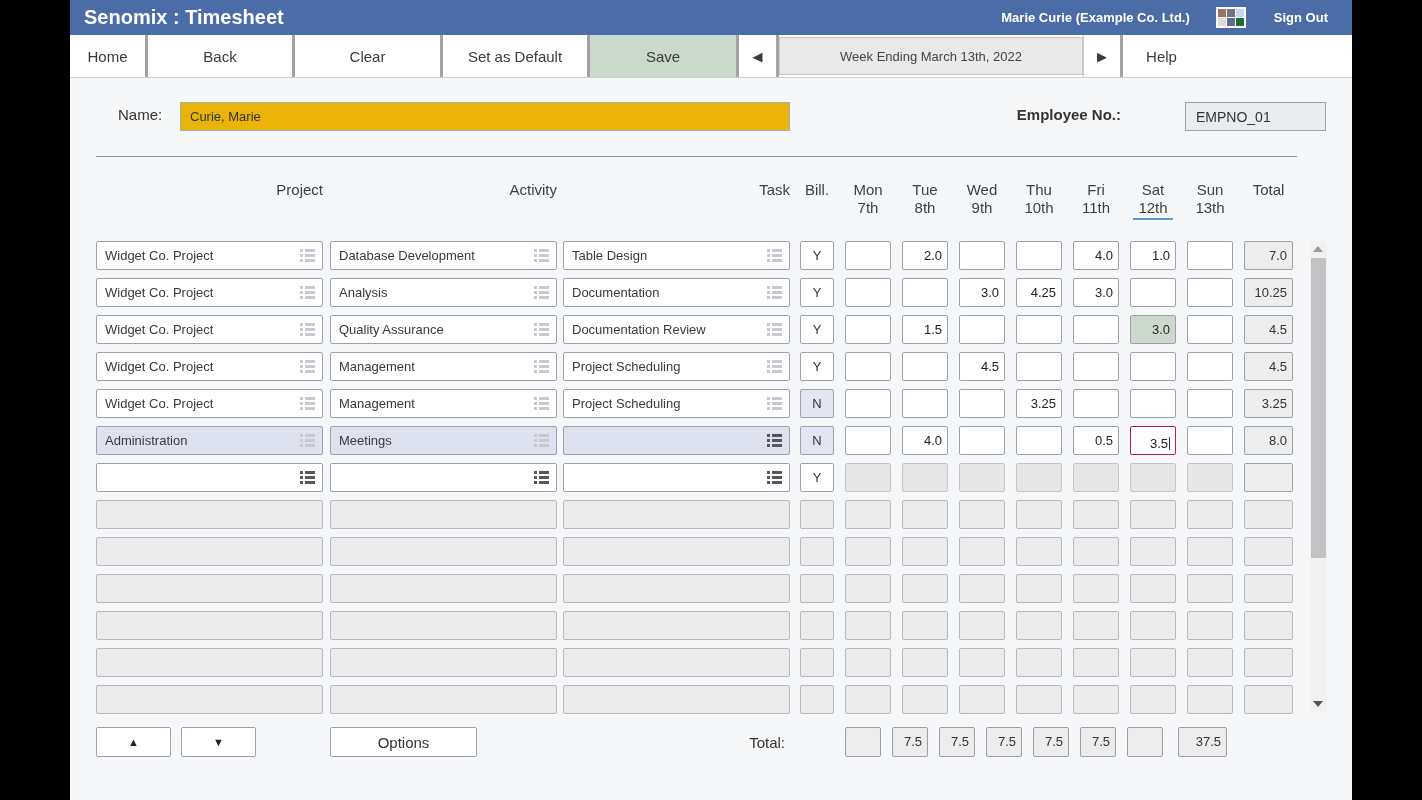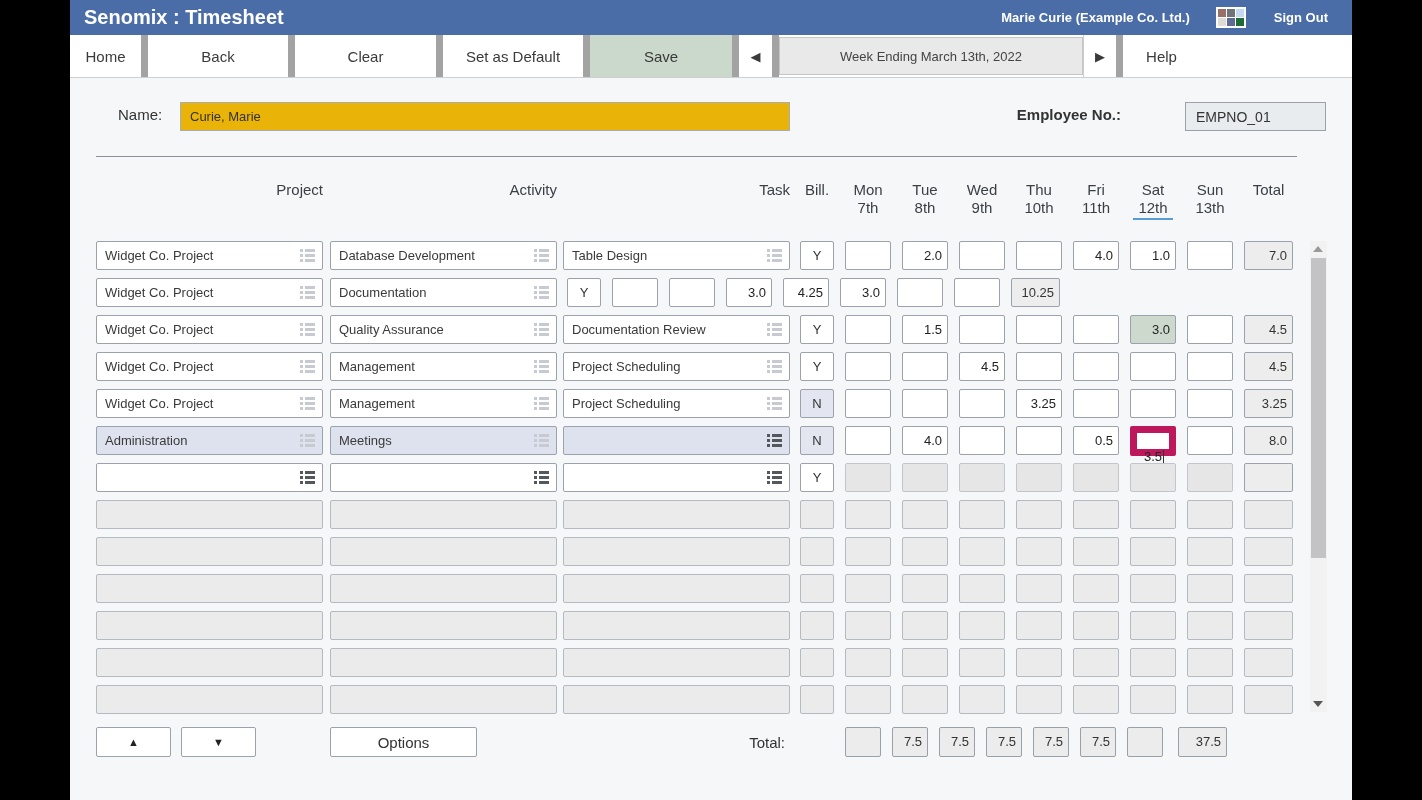--- a/index.html
+++ b/index.html
@@ -9,21 +9,21 @@
   
   .tophdr { display:flex; align-items:center; height:35px; background:#4a6da7; color:#fff; }
   .tophdr .title { padding-left:14px; font-size:20px; font-weight:bold;text-align:center; }
   .tophdr .spacer { flex:1; }
   .tophdr .user { font-size:13px; font-weight:bold; }
   .grid-icon { display:grid; grid-template-columns:repeat(3,8px); grid-template-rows:repeat(2,8px); gap:1px; border:2px solid #fff; background:#fff; margin:0 28px 0 26px; }
   .tophdr .signout { font-size:13px; font-weight:bold; margin-right:24px; cursor:pointer; }
 
   
   .toolbar { display:flex; height:43px; background:#fff; border-bottom:1px solid #cfcfcf; }
-  .tbtn { display:flex; align-items:center; justify-content:center; font-size:15px; color:#3a3a3a; border-right:7px solid #a3a3a3; cursor:pointer; background:#fff; }
+  .tbtn { display:flex; align-items:center; justify-content:center; font-size:15px; color:#3a3a3a; border-right:3px solid #a3a3a3; cursor:pointer; background:#fff; }
   .w-home{width:78px}.w-back{width:147px}.w-clear{width:148px}.w-add{width:152px}.w-setdef{width:147px}
   .w-save{width:149px; background:#cbd8cc;}
   .w-prev{width:40px; font-size:13px;}
   .w-weekwrap{width:305px; padding:2px 0; border-right:1px solid #ccc; display:flex;}
   .weekbox{flex:1; display:flex; align-items:center; justify-content:center; background:#e9e9e9; border:1px solid #c6c6c6; font-size:13px; color:#444; cursor:pointer;}
   .w-next{width:39px; font-size:13px;}
   .w-help{width:77px; border-right:none;}
 
   
   .namesec { position:relative; height:79px; }
@@ -50,21 +50,21 @@
   .cell { height:29px; border:1px solid #9ba2ab; border-radius:2px; background:#fff; }
   .tfield { width:227px; display:flex; align-items:center; padding:0 7px 0 8px; font-size:13px; color:#3a3a3a; }
   .tfield.c1{margin-right:7px}.tfield.c2{margin-right:6px}.tfield.c3{margin-right:10px}
   .tfield .licon { margin-left:auto; color:#c7cad0; display:flex; }
   .tfield .licon.dark { color:#54575c; }
   .tfield.sel { background:#dde2ee; }
   .bill { width:34px; margin-right:11px; text-align:center; font-size:13px; color:#333; padding-top:6px; }
   .bill.n { background:#e3e6f0; }
   .hour { width:46px; margin-right:11px; text-align:right; font-size:13px; color:#222; padding:6px 5px 0 0; }
   .hour.hl { background:#cdd9cd; }
-  .hour.focus { border:7px solid #be185d; padding-top:16px; }
+  .hour.focus { border:1px solid #be185d; padding-top:9px; }
   .hour.dis { background:#e6e6e7; border-color:#c2c5ca; }
   .caret { display:inline-block; width:1px; height:13px; background:#333; vertical-align:-2px; margin-left:1px; }
   .rtotal { width:49px; text-align:right; font-size:13px; color:#333; padding:6px 5px 0 0; background:#ededee; }
   .gcell { background:#ebebec; border-color:#b5b9c0; }
   .g1{width:227px;margin-right:7px}.g2{width:227px;margin-right:6px}.g3{width:227px;margin-right:10px}
   .g4{width:34px;margin-right:11px}.gd{width:46px;margin-right:11px}.gt{width:49px}
 
   
   .vscroll { position:absolute; left:1240px; top:0; width:17px; height:471px; background:#f2f2f3; }
   .arrow-up { position:absolute; top:5px; left:3px; width:0; height:0; border-left:5px solid transparent; border-right:5px solid transparent; border-bottom:6px solid #9a9a9a; cursor:pointer; }
@@ -216,20 +216,35 @@
           <div class="cell hour"></div>
           <div class="cell hour"></div>
           <div class="cell hour">4.0</div>
           <div class="cell hour">1.0</div>
           <div class="cell hour"></div>
           <div class="cell rtotal">7.0</div>
         </div>
         <div class="sheet-row">
           <div class="cell tfield c1">
             <span>Widget Co. Project</span>
+            <span class="licon">
+              <svg width="15" height="13" viewBox="0 0 15 13">
+                <g fill="currentColor">
+                  <rect x="0" y="0" width="3" height="3"></rect>
+                  <rect x="5" y="0" width="10" height="3"></rect>
+                  <rect x="0" y="5" width="3" height="3"></rect>
+                  <rect x="5" y="5" width="10" height="3"></rect>
+                  <rect x="0" y="10" width="3" height="3"></rect>
+                  <rect x="5" y="10" width="10" height="3"></rect>
+                </g>
+              </svg>
+            </span>
+          </div>
+          <div class="cell tfield c2">
+            <span>Analysis</span>
             <span class="licon">
               <svg width="15" height="13" viewBox="0 0 15 13">
                 <g fill="currentColor">
                   <rect x="0" y="0" width="3" height="3"></rect>
                   <rect x="5" y="0" width="10" height="3"></rect>
                   <rect x="0" y="5" width="3" height="3"></rect>
                   <rect x="5" y="5" width="10" height="3"></rect>
                   <rect x="0" y="10" width="3" height="3"></rect>
                   <rect x="5" y="10" width="10" height="3"></rect>
                 </g>

